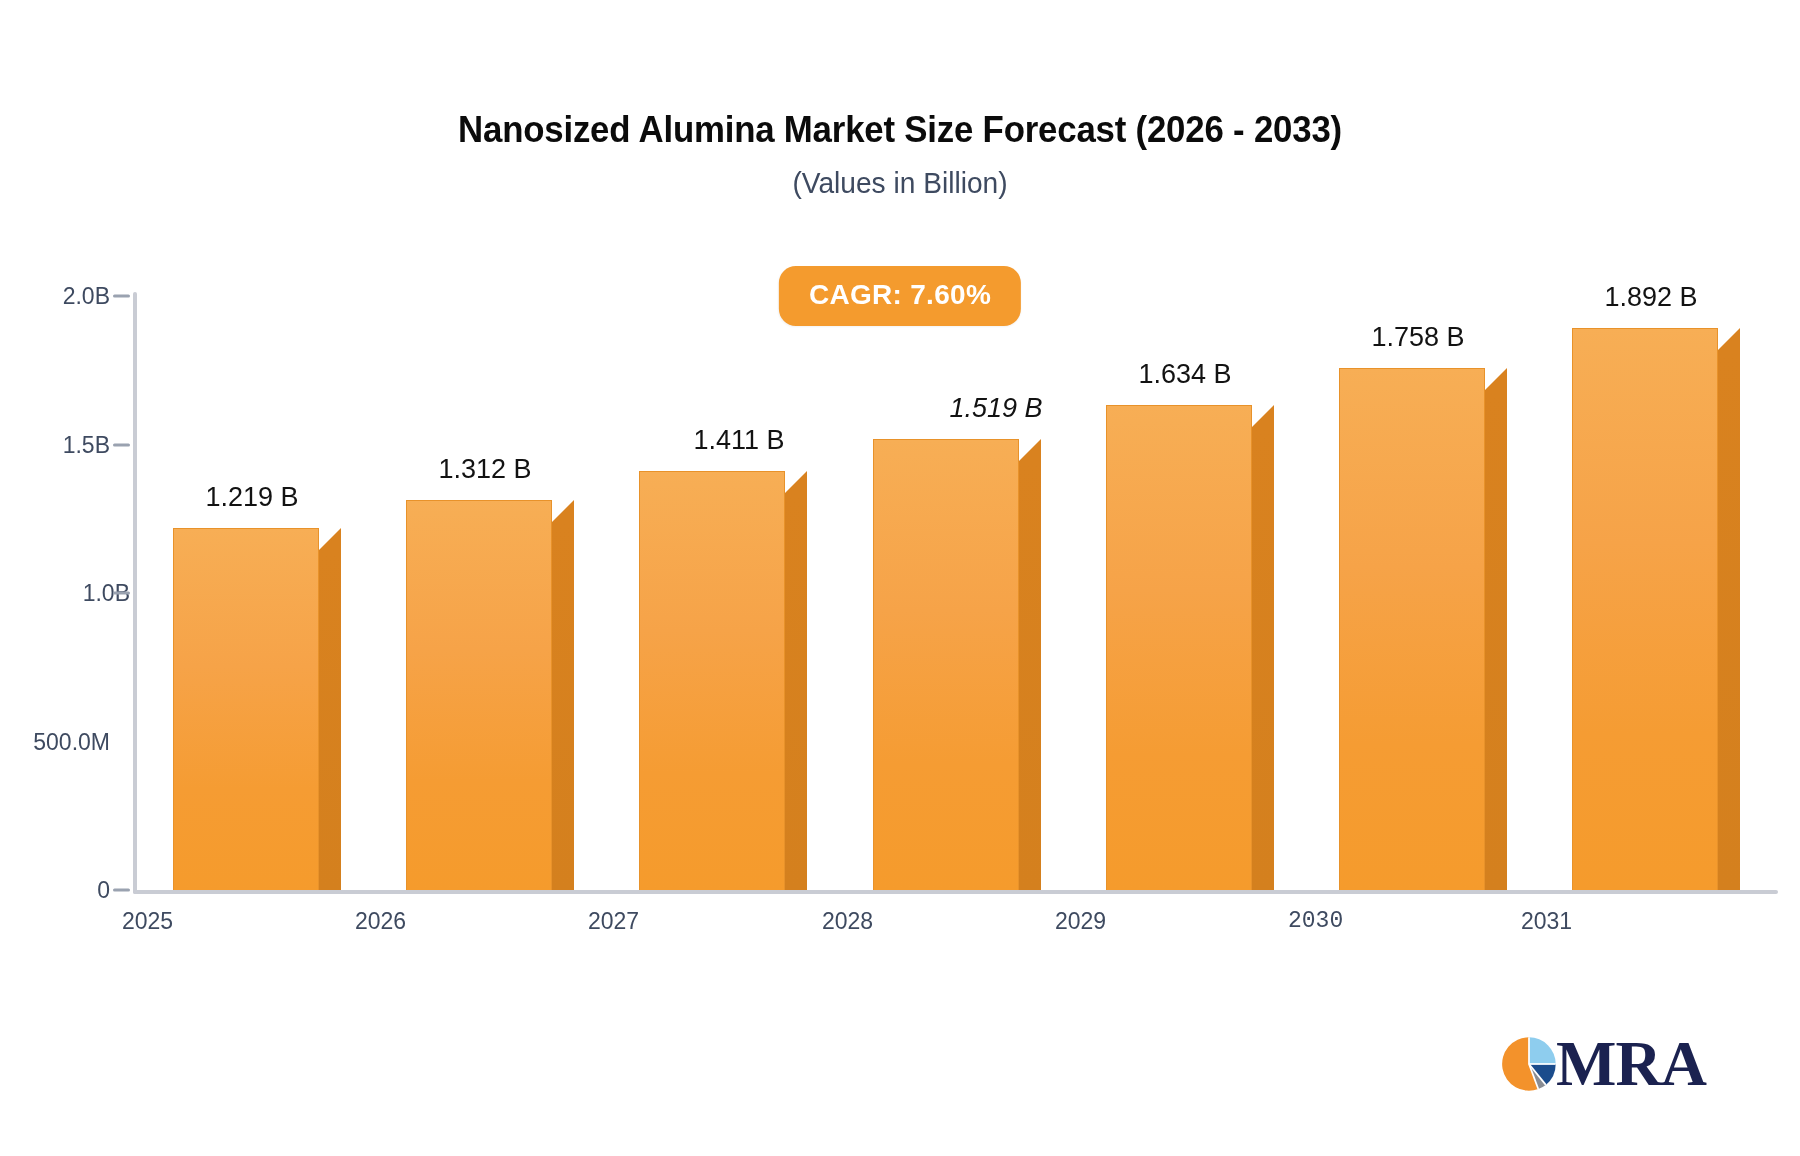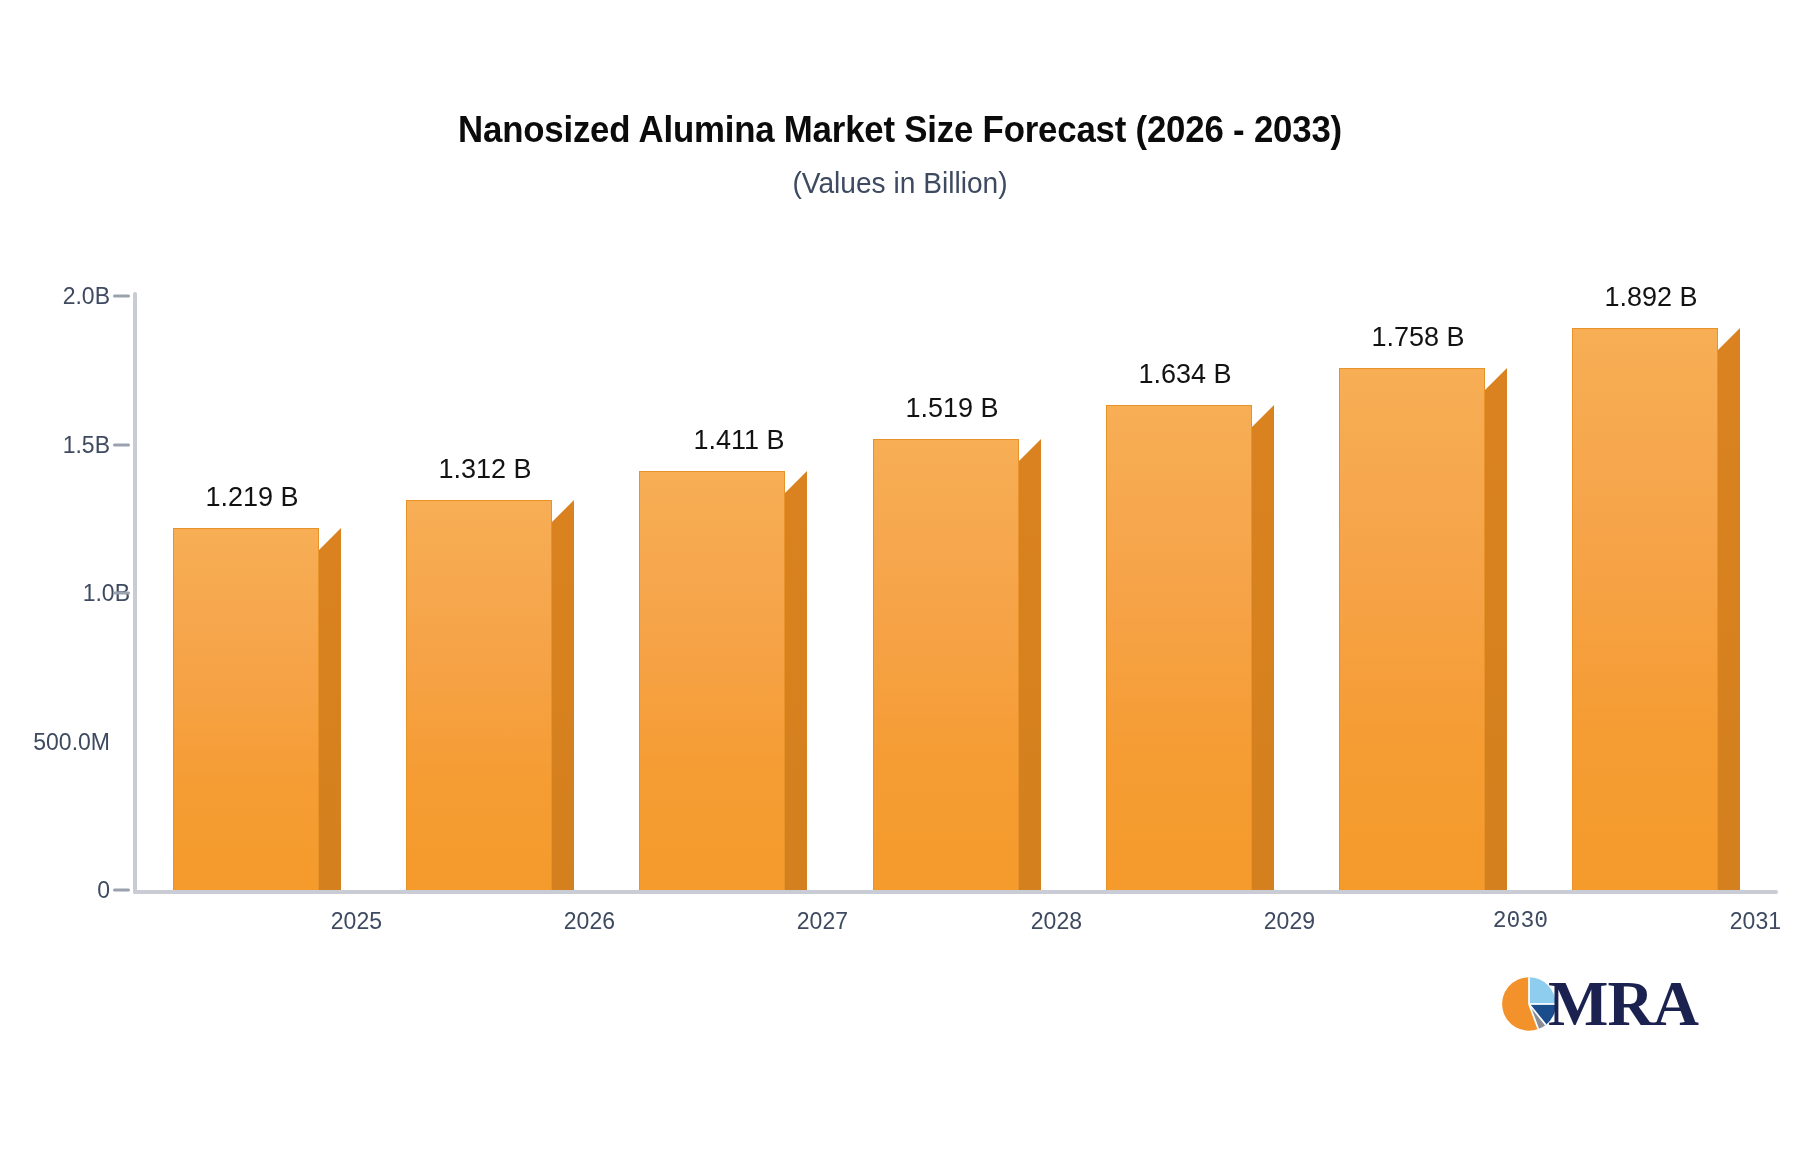--- a/index.html
+++ b/index.html
@@ -132,33 +132,33 @@
     width: 260px;
     text-align: center;
     font-size: 27px;
     color: #121212;
     white-space: nowrap;
   }
   .x-label {
     position: absolute;
     top: 908px;
     width: 260px;
-    text-align: right;
+    text-align: left;
     font-size: 23px;
     color: #3e4a60;
   }
 
   
   .logo {
     position: absolute;
     left: 1500px;
-    top: 972px;
+    top: 1032px;
     display: flex;
     align-items: center;
-    gap: 0px;
+    gap: 8px;
   }
   .logo-mark { width: 58px; height: 58px; display: block; }
   .logo-text {
     font-family: "Liberation Serif", "DejaVu Serif", serif;
     font-size: 64px;
     font-weight: 700;
     color: #1b2250;
     line-height: 1;
     margin-left: -10px;
     letter-spacing: -1px;
@@ -167,20 +167,21 @@
 </head>
 <body>
 
 <div id="page">
 
   <div class="title-block">
     <div class="chart-title">Nanosized Alumina Market Size Forecast (2026 - 2033)</div>
     <div class="chart-subtitle">(Values in Billion)</div>
   </div>
 
+  <div class="cagr-badge">CAGR: 7.60%</div>
 
   <div class="plot">
     <div class="y-axis-line"></div>
     <div class="x-axis-line"></div>
     <div id="yticks">
         <div class="ytick-label" style="left: 0px; width: 110px; right: auto; top: 890px;">0</div>
         <div class="ytick-mark" style="left: 113px; top: 890px;"></div>
         <div class="ytick-label" style="left: 0px; width: 110px; right: auto; top: 741.5px;">500.0M</div>
         <div class="ytick-label" style="left: 3px; width: 110px; right: auto; top: 593px; margin-left: 17px;">1.0B</div>
         <div class="ytick-mark" style="left: 113px; top: 593px;"></div>
@@ -203,21 +204,21 @@
       <div class="bar-label" style="left: 355px; top: 454px;">1.312 B</div>
       <div class="x-label" style="left: 355px;">2026</div>
       <div class="bar-side" style="left: 785px; top: 493px; height: 397px; bottom: auto;"></div>
       <div class="bar-side-top" style="left: 785px; top: 471px;"></div>
       <div class="bar-face" title="2027: 1.411 B" style="left: 639px; top: 471px; width: 146px; height: 419px; bottom: auto;"></div>
       <div class="bar-label" style="left: 609px; top: 425px;">1.411 B</div>
       <div class="x-label" style="left: 588px;">2027</div>
       <div class="bar-side" style="left: 1019px; top: 461px; height: 429px; bottom: auto;"></div>
       <div class="bar-side-top" style="left: 1019px; top: 439px;"></div>
       <div class="bar-face" title="2028: 1.519 B" style="left: 873px; top: 439px; width: 146px; height: 451px; bottom: auto;"></div>
-      <div class="bar-label" style="left: 822px; top: 393px;">1.519 B</div>
+      <div class="bar-label" style="left: 866px; top: 393px; font-style: italic;">1.519 B</div>
       <div class="x-label" style="left: 822px;">2028</div>
       <div class="bar-side" style="left: 1252px; top: 427px; height: 463px; bottom: auto;"></div>
       <div class="bar-side-top" style="left: 1252px; top: 405px;"></div>
       <div class="bar-face" title="2029: 1.634 B" style="left: 1106px; top: 405px; width: 146px; height: 485px; bottom: auto;"></div>
       <div class="bar-label" style="left: 1055px; top: 359px;">1.634 B</div>
       <div class="x-label" style="left: 1055px;">2029</div>
       <div class="bar-side" style="left: 1485px; top: 390px; height: 500px; bottom: auto;"></div>
       <div class="bar-side-top" style="left: 1485px; top: 368px;"></div>
       <div class="bar-face" title="2030: 1.758 B" style="left: 1339px; top: 368px; width: 146px; height: 522px; bottom: auto;"></div>
       <div class="bar-label" style="left: 1288px; top: 322px;">1.758 B</div>

